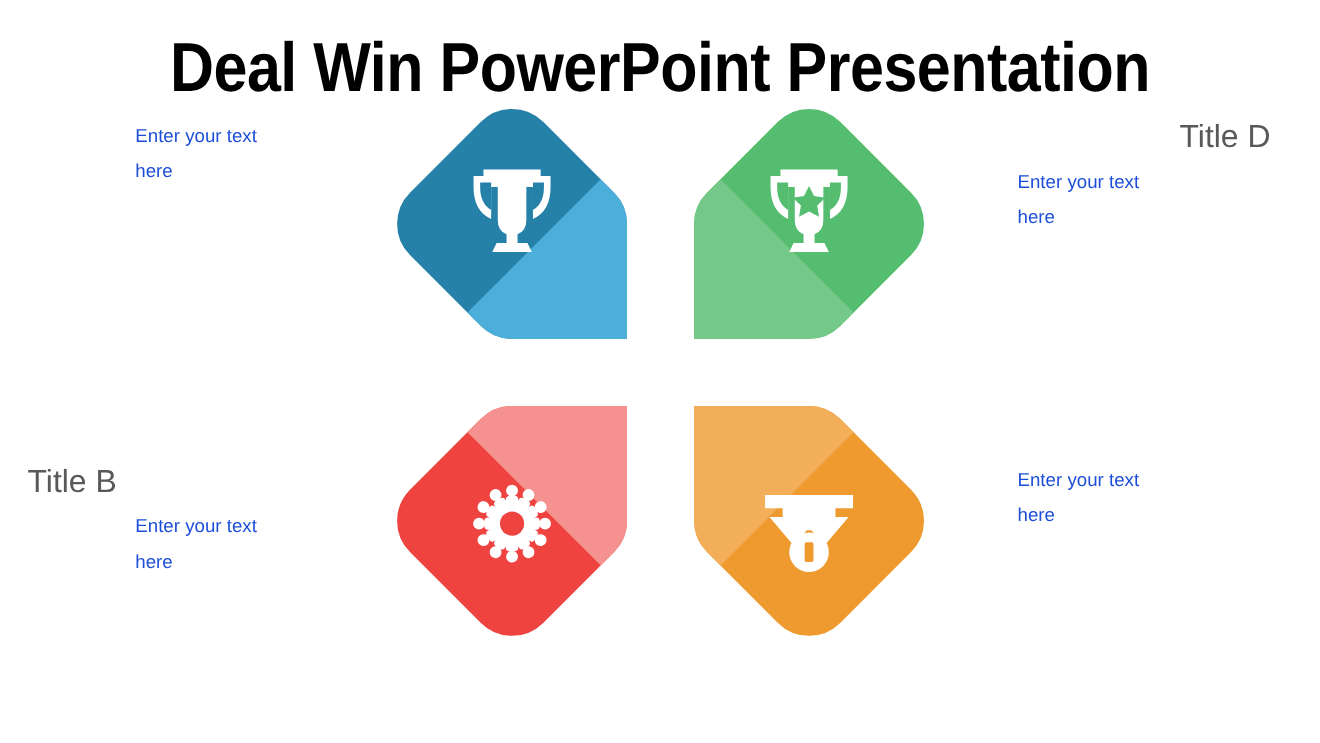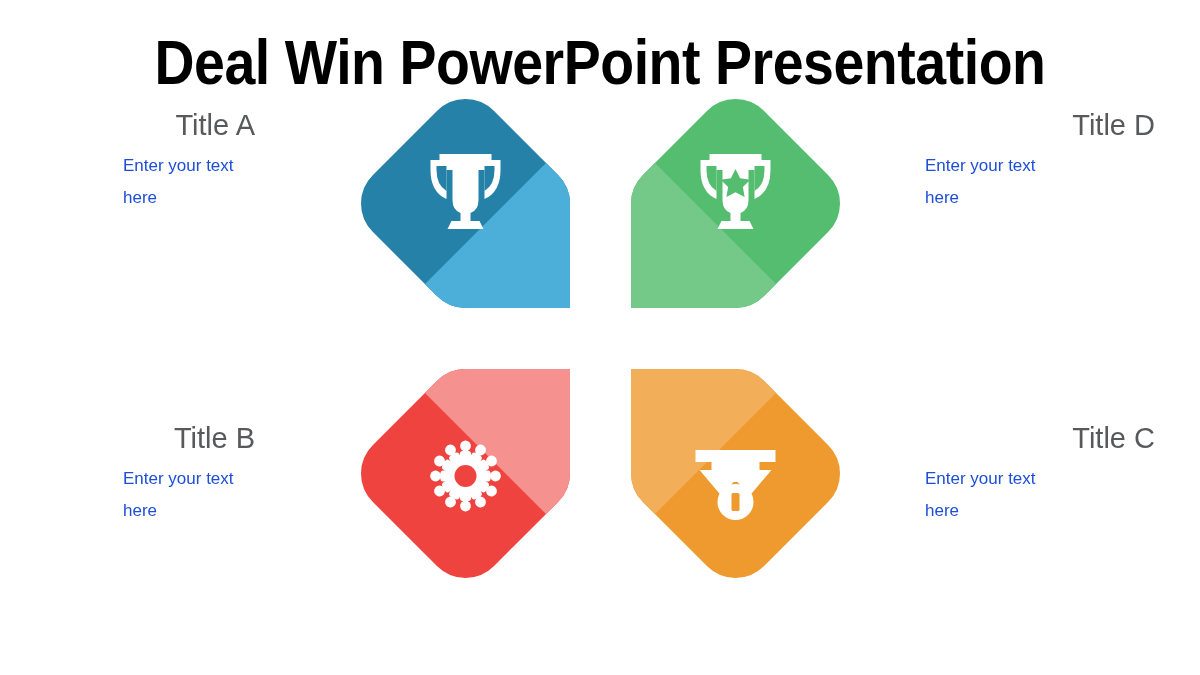--- a/index.html
+++ b/index.html
@@ -64,21 +64,21 @@
     color: #1d4ed8;
     margin: 0;
     width: 140px;
   }
 
   .block-a { left: 25px;  top: 108px; text-align: right; }
   .block-a .block-title { text-align: right; padding-right: 0; }
   .block-a .block-body  { text-align: left; margin-left: 98px; }
 
   .block-b { left: 25px;  top: 421px; text-align: right; }
-  .block-b .block-title { text-align: right; }
+  .block-b .block-title { text-align: left; }
   .block-b .block-body  { text-align: left; margin-left: 98px; }
 
   .block-d { left: 925px; top: 108px; text-align: left; }
   .block-c { left: 925px; top: 421px; text-align: left; }
 
   
   .shape {
     position: absolute;
     width: 215px;
     height: 215px;
@@ -91,36 +91,34 @@
   #shape-c { left: 628px; top: 366px; }
 </style>
 </head>
 <body>
 
 <div id="slide">
 
   <div id="slide-title">Deal Win PowerPoint Presentation</div>
 
   <div class="text-block block-a">
-    <p class="block-title">Title A</p>
     <p class="block-body">Enter your text here</p>
   </div>
 
   <div class="text-block block-d">
     <p class="block-title">Title D</p>
     <p class="block-body">Enter your text here</p>
   </div>
 
   <div class="text-block block-b">
     <p class="block-title">Title B</p>
     <p class="block-body">Enter your text here</p>
   </div>
 
   <div class="text-block block-c">
-    <p class="block-title">Title C</p>
     <p class="block-body">Enter your text here</p>
   </div>
 
   <div class="shape" id="shape-a">
     <svg viewBox="0 0 215 215" xmlns="http://www.w3.org/2000/svg">
       <defs>
         <clipPath id="clip-a">
 
           <path d="M 107.5 3
                    A 40 40 0 0 1 135.8 14.7

